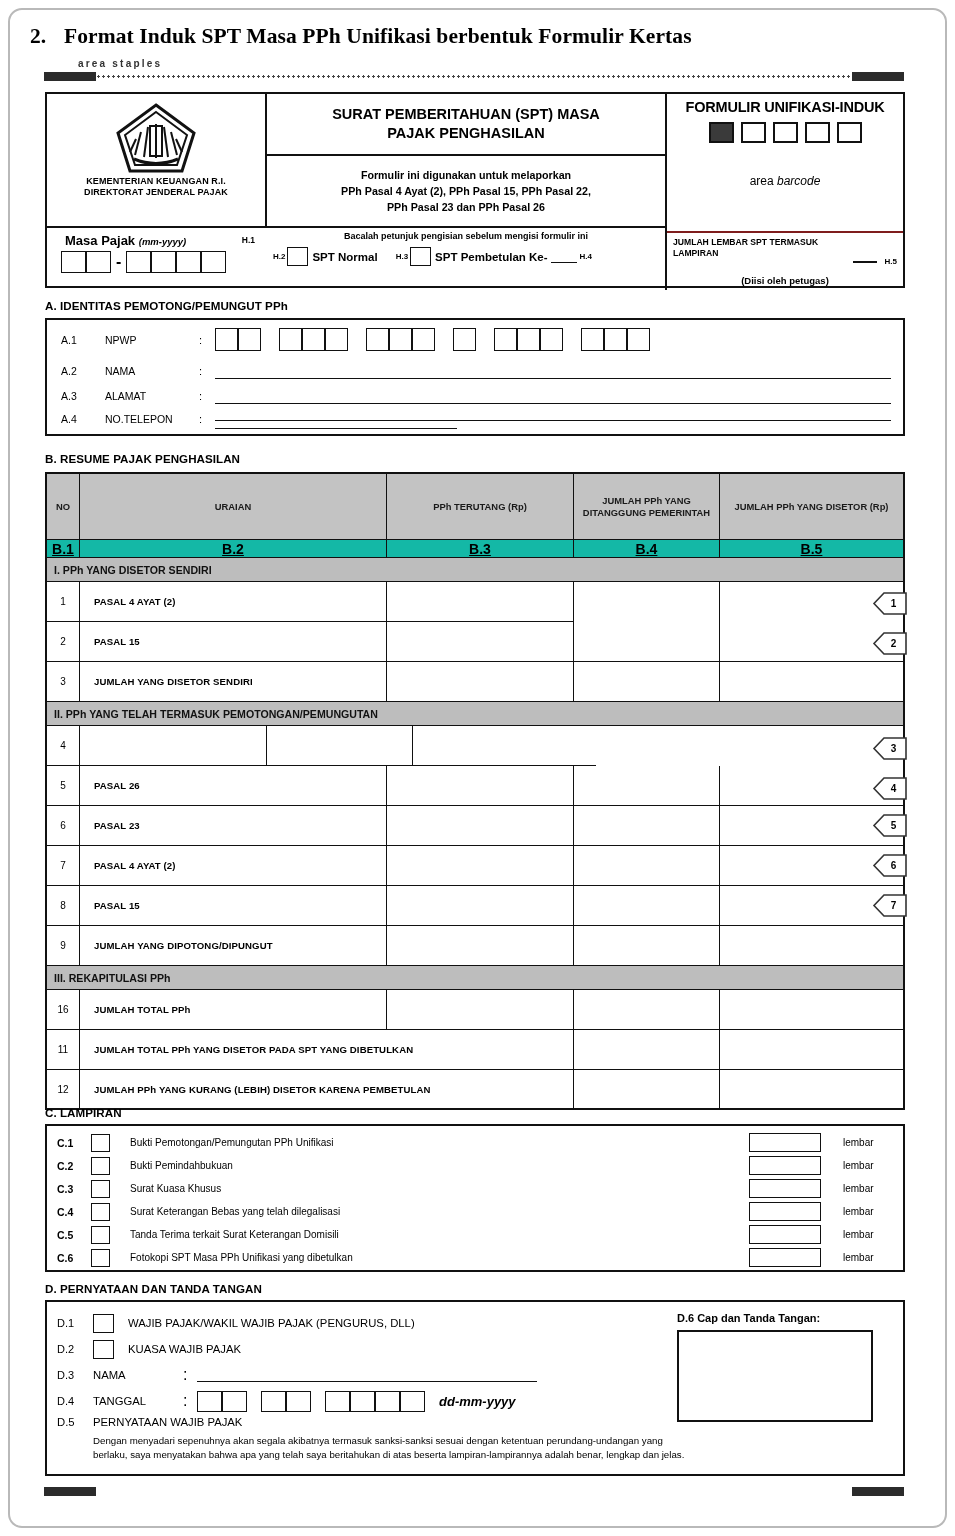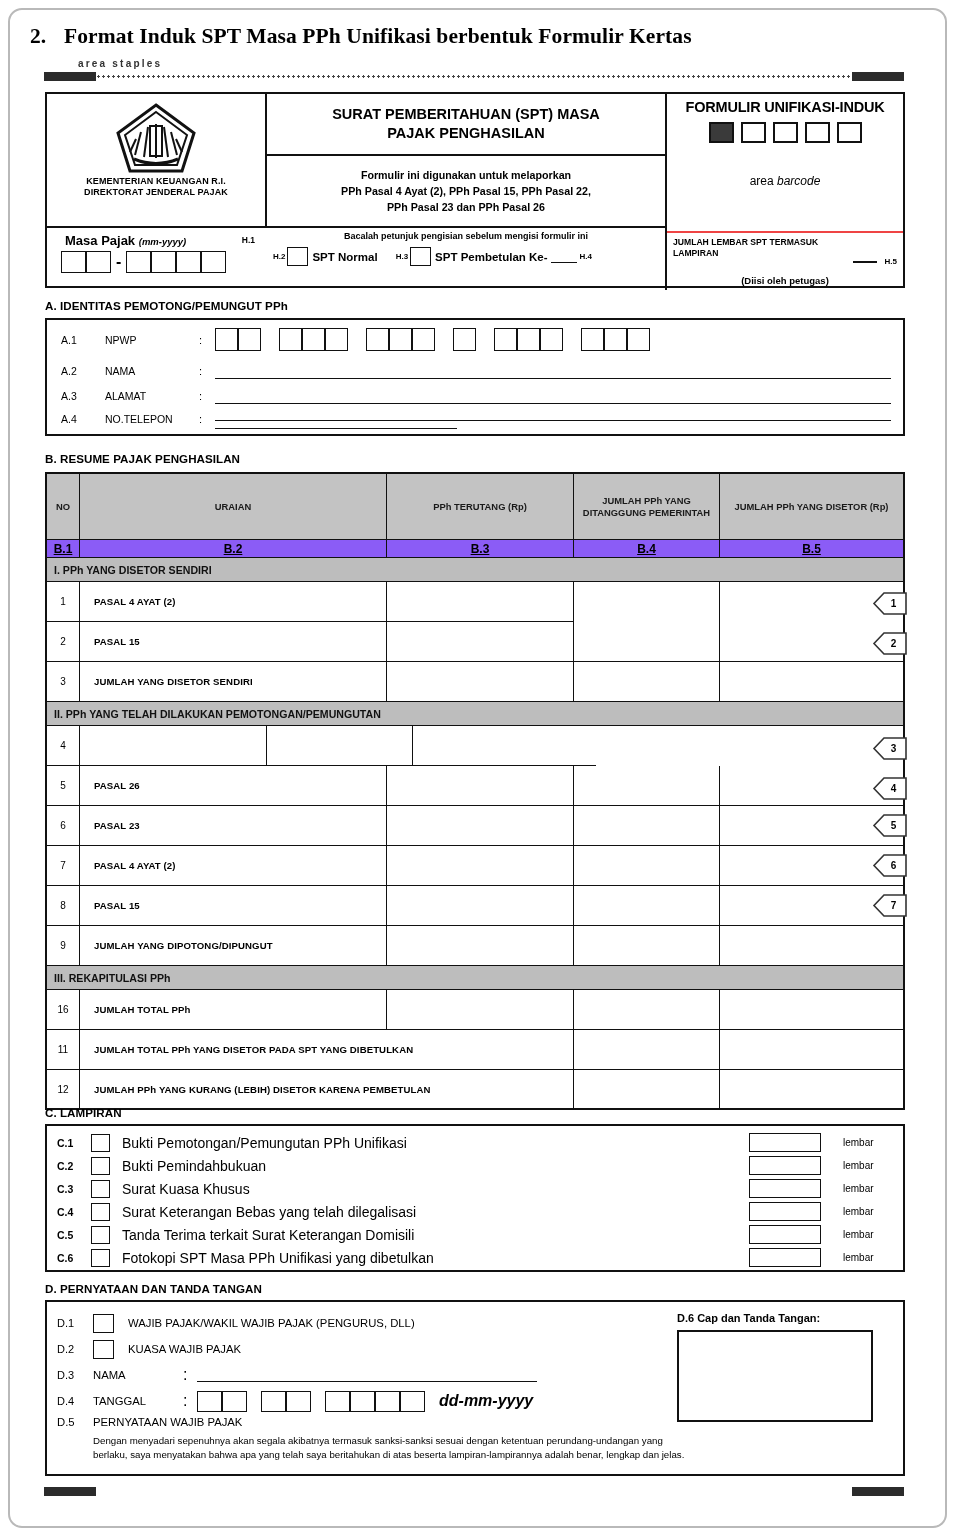--- a/index.html
+++ b/index.html
@@ -61,21 +61,21 @@
   .mid-b{ height:72px; border-bottom:2px solid #111; display:flex; align-items:center; justify-content:center;}
   .mid-b div{ text-align:center; font-size:10.7px; font-weight:bold; line-height:16px; }
   .mid-c{ height:60px; padding:3px 0 0 0; }
   .mid-c .note{ text-align:center; font-size:9px; font-weight:bold; }
   .spt-row{ display:flex; align-items:center; margin-top:6px; padding-left:6px; font-size:11.5px; font-weight:bold; }
   .tag{ font-size:8px; font-weight:bold; margin-right:2px; }
   .chk{ width:21px; height:19px; border:1.6px solid #111; margin-right:4px; background:#fff; }
   .uline{ display:inline-block; width:26px; border-bottom:1.6px solid #111; margin:0 3px; height:12px;}
 
   .hdr-right{ position:absolute; left:620px; top:0; width:236px; height:196px; }
-  .fr-a{ height:134px; border-bottom:2px solid #ef4444; }
+  .fr-a{ height:134px; border-bottom:2px solid #7f1d1d; }
   .fr-title{ text-align:center; font-size:14.5px; font-weight:bold; margin-top:5px; letter-spacing:-.2px; }
   .fr-boxes{ display:flex; justify-content:center; gap:7px; margin-top:7px; }
   .fr-boxes .fb{ width:25px; height:21px; border:2px solid #111; background:#fff; }
   .fr-boxes .fb.on{ background:#3a3a3a; }
   .fr-barcode{ text-align:center; font-size:12px; margin-top:31px; }
   .fr-barcode i{ font-style:italic; }
   .fr-b{ height:60px; position:relative; padding:4px 6px 0 6px; }
   .fr-b .l1{ font-size:8.6px; font-weight:bold; line-height:11px; }
   .fr-b .h5{ position:absolute; right:6px; top:24px; font-size:8px; font-weight:bold; }
   .fr-b .h5line{ position:absolute; right:26px; top:28px; width:24px; border-bottom:2.4px solid #111; }
@@ -101,61 +101,61 @@
   .trow{ display:flex; }
   .tc{ border-right:1.5px solid #111; border-bottom:1.5px solid #111; }
   .tc:last-child{ border-right:0; }
   .c-no{ width:33px; }
   .c-ur{ width:307px; }
   .c-b3{ width:187px; }
   .c-b4{ width:146px; }
   .c-b5{ width:183px; }
   .hdrow .tc{ background:#c3c3c3; display:flex; align-items:center; justify-content:center; text-align:center;
     font-size:9.4px; font-weight:bold; line-height:12px; height:66px; color:#1a1a1a; }
-  .subrow .tc{ background:#8b5cf6; height:18px; display:flex; align-items:center; justify-content:center;
-    font-size:12px; font-weight:bold; text-decoration:underline; }
+  .subrow .tc{ background:#14b8a6; height:18px; display:flex; align-items:center; justify-content:center;
+    font-size:14px; font-weight:bold; text-decoration:underline; }
   .bandrow{ background:#bdbdbd; height:24px; border-bottom:1.5px solid #111;
     display:flex; align-items:center; font-size:10.6px; font-weight:bold; padding-left:7px; color:#111; }
   .drow .tc{ height:40px; display:flex; align-items:center; }
   .drow .c-no{ justify-content:center; font-size:10px; }
   .drow .c-ur{ padding-left:14px; font-size:9.6px; font-weight:bold; letter-spacing:.1px;}
   .nbb{ border-bottom:0 !important; }
   .tbl-bottom{ border-bottom:2px solid #111 !important; }
   .wide2{ width:494px; }
 
   
   .callout{ position:absolute; width:36px; height:23px; }
   .callout svg{ display:block; }
   .callout span{ position:absolute; left:0; top:0; width:36px; height:23px; display:flex;
     align-items:center; justify-content:center; font-size:10px; font-weight:bold; padding-left:7px;}
 
   
   .secC{ position:absolute; left:45px; top:1124px; width:860px; height:148px; border:2px solid #111; }
   .c-row{ display:flex; align-items:center; height:23px; padding-left:10px; }
   .c-row .code{ width:34px; font-size:10.5px; font-weight:bold; }
   .c-row .cb{ width:19px; height:18px; border:1.5px solid #111; margin-right:12px; }
-  .c-row .txt{ font-size:14px; flex:1; }
+  .c-row .txt{ font-size:10px; flex:1;margin-left:8px; }
   .c-row .num{ width:72px; height:19px; border:1.5px solid #111; margin-right:22px;}
   .c-row .unit{ width:60px; font-size:10px; }
 
   
   .secD{ position:absolute; left:45px; top:1300px; width:860px; height:176px; border:2px solid #111; }
   .d-row{ display:flex; align-items:center; padding-left:10px; height:26px; }
   .d-row .code{ width:36px; font-size:11px; }
   .d-row .cb{ width:21px; height:19px; border:1.6px solid #111; margin-right:14px; }
   .d-row .txt{ font-size:11.3px; }
   .d3{ display:flex; align-items:center; padding-left:10px; height:26px; }
   .d3 .code{ width:36px; font-size:11px; }
   .d3 .lab{ width:90px; font-size:11.3px; }
   .d3 .colon{ width:14px; }
   .d3 .line{ width:340px; border-bottom:1.5px solid #111; height:14px; }
   .d4 .dbox{ display:flex; margin-right:14px; }
   .d4 .dc{ width:25px; height:21px; border:1.6px solid #111; border-right-width:.8px;}
   .d4 .dbox .dc:last-child{ border-right-width:1.6px; }
-  .d4 .fmt{ font-size:16px; font-style:italic; font-weight:bold; }
+  .d4 .fmt{ font-size:13px; font-style:italic; font-weight:bold; }
   .d5-title{ padding-left:10px; font-size:11.3px; margin-top:2px; }
   .d5-title .code{ display:inline-block; width:36px; }
   .decl{ margin:6px 18px 0 46px; font-size:9.7px; line-height:14px; }
   .d6{ position:absolute; right:14px; top:10px; width:212px; }
   .d6 .t{ font-size:11px; font-weight:bold; }
   .d6 .sigbox{ width:196px; height:92px; border:2px solid #111; margin-top:6px; }
 </style>
 </head>
 <body>
 
@@ -368,21 +368,21 @@
     <div class="tc c-b5"></div>
   </div>
   <div class="trow drow">
     <div class="tc c-no">3</div>
     <div class="tc c-ur">JUMLAH YANG DISETOR SENDIRI</div>
     <div class="tc c-b3"></div>
     <div class="tc c-b4"></div>
     <div class="tc c-b5"></div>
   </div>
 
-  <div class="bandrow">II. PPh YANG TELAH DILAKUKAN PEMOTONGAN/PEMUNGUTAN</div>
+  <div class="bandrow">II. PPh YANG TELAH TERMASUK PEMOTONGAN/PEMUNGUTAN</div>
 
   <div class="trow drow">
     <div class="tc c-no">4</div>
     <div class="tc c-b3"></div>
     <div class="tc c-b4"></div>
     <div class="tc c-b5"></div>
   </div>
   <div class="trow drow">
     <div class="tc c-no">5</div>
     <div class="tc c-ur">PASAL 26</div>

